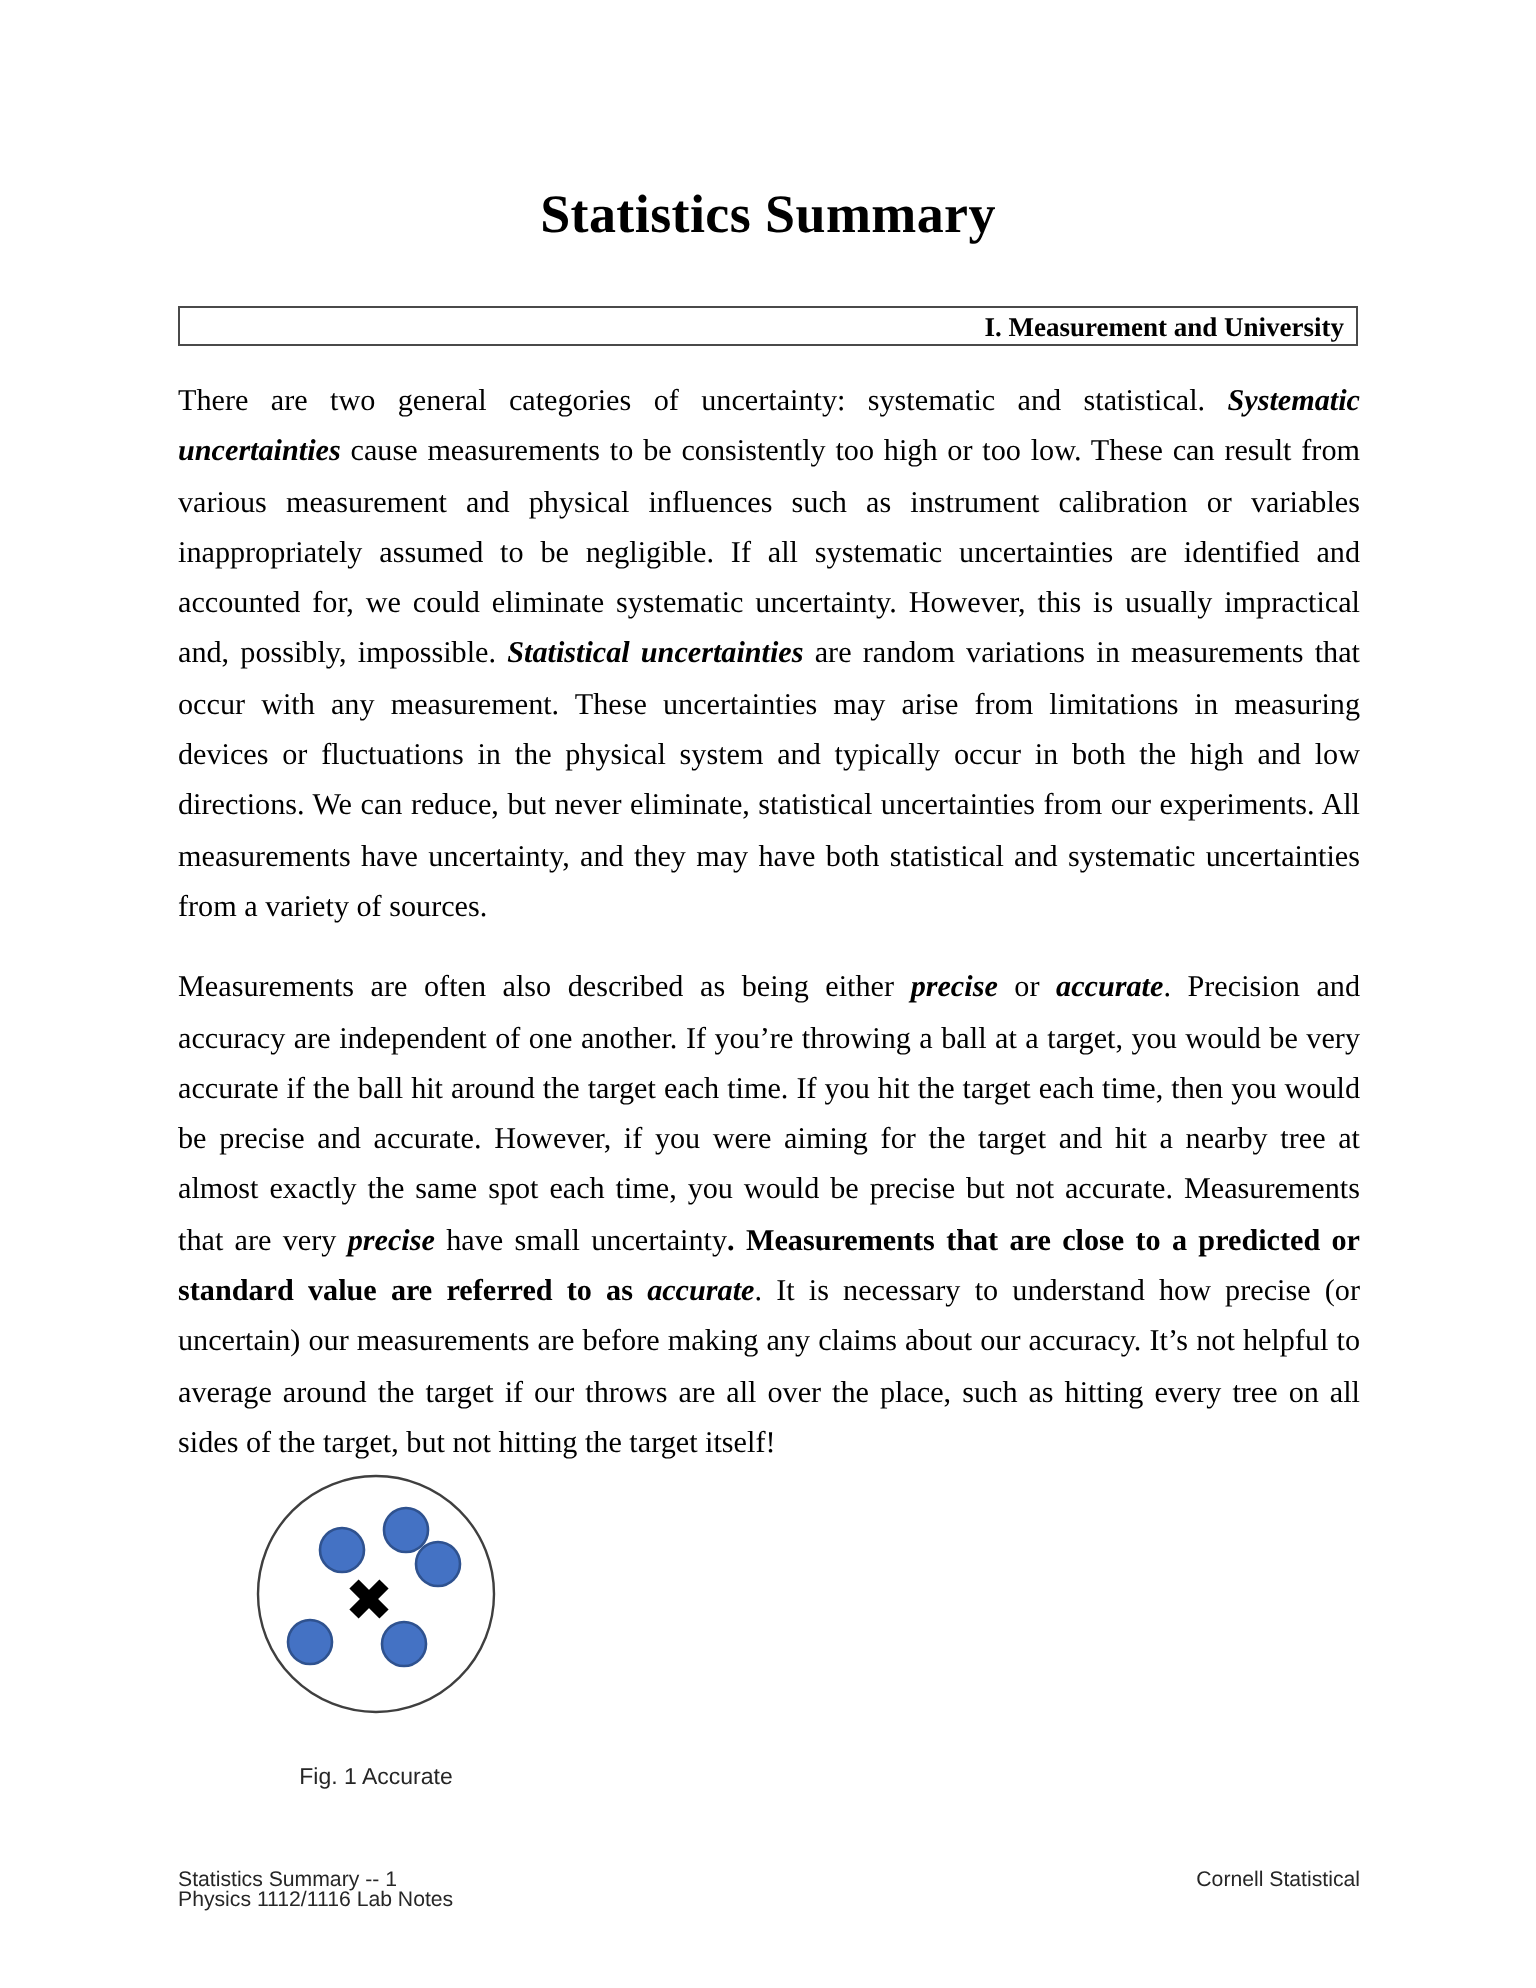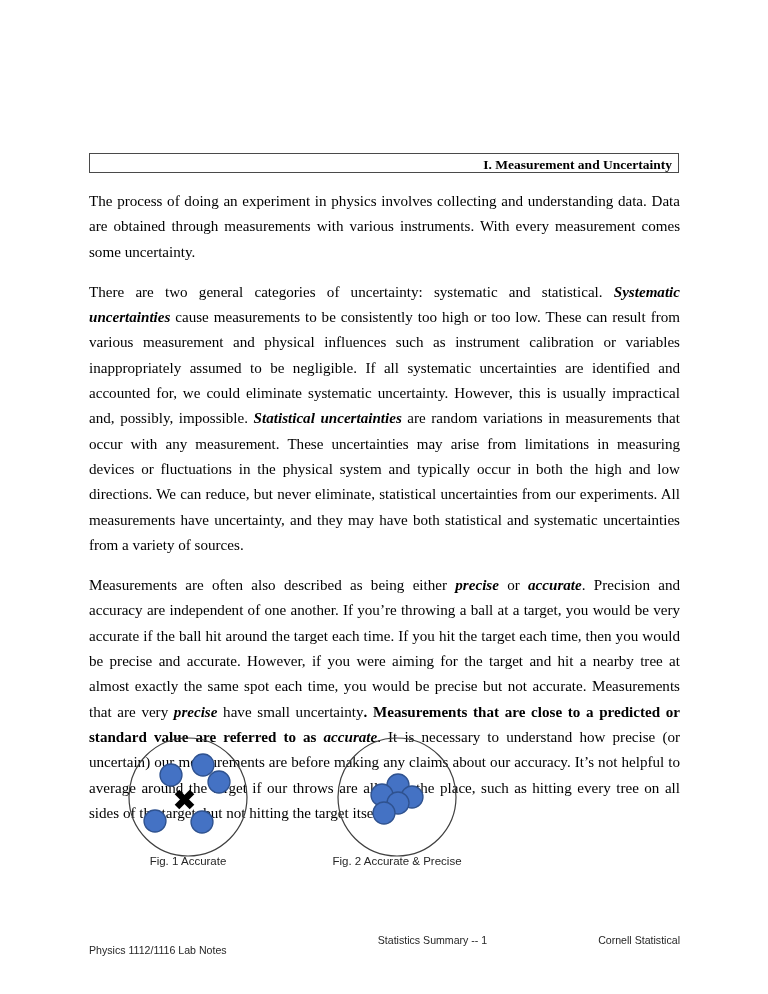--- a/index.html
+++ b/index.html
@@ -81,58 +81,58 @@
     top: 0;
     width: 170px;
     height: 160px;
   }
   .fig-1 { left: 14px; }
   .fig-2 { left: 223px; }
   .fig-3 { left: 420px; }
   .fig svg { display: block; }
   .fig-caption {
     position: absolute;
-    top: 120px;
+    top: 148px;
     left: 0;
     width: 170px;
     text-align: center;
     font-family: "Liberation Sans", "DejaVu Sans", sans-serif;
     font-size: 11.5px;
     color: #262626;
   }
 
   .footer {
     position: absolute;
     left: 89px;
     top: 934px;
     width: 591px;
     height: 16px;
     font-family: "Liberation Sans", "DejaVu Sans", sans-serif;
     font-size: 10.6px;
     color: #262626;
   }
   .footer .f-left { position: absolute; left: 0; top: 10px; }
   .footer .f-center {
-    position: absolute; left: 0; top: 0; width: 591px; text-align: center; margin-left: 48px;
+    position: absolute; left: 0; top: 0; width: 591px; 
   }
   .footer .f-right { position: absolute; right: 0; top: 0; }
 </style>
 </head>
 <body>
 
 <div class="page">
 
+  <div class="doc-title">Statistics Summary</div>
 
   <div class="section-bar">
-    <span class="section-title">I. Measurement and Uncertainty</span>
+    <span class="section-title">I. Measurement and University</span>
   </div>
 
   <div class="body-col">
 
-    <p class="para"><span>The process of doing an experiment in physics involves collecting and understanding data. Data are obtained through measurements with various instruments. With every measurement comes some uncertainty.</span></p>
 
     <p class="para"><span>There are two general categories of uncertainty: systematic and statistical. </span><span class="bi">Systematic uncertainties</span><span> cause measurements to be consistently too high or too low. These can result from various measurement and physical influences such as instrument calibration or variables inappropriately assumed to be negligible. If all systematic uncertainties are identified and accounted for, we could eliminate systematic uncertainty. However, this is usually impractical and, possibly, impossible. </span><span class="bi">Statistical uncertainties</span><span> are random variations in measurements that occur with any measurement. These uncertainties may arise from limitations in measuring devices or fluctuations in the physical system and typically occur in both the high and low directions. We can reduce, but never eliminate, statistical uncertainties from our experiments. All measurements have uncertainty, and they may have both statistical and systematic uncertainties from a variety of sources.</span></p>
 
     <p class="para"><span>Measurements are often also described as being either </span><span class="bi">precise</span><span> or </span><span class="bi">accurate</span><span>. Precision and accuracy are independent of one another. If you’re throwing a ball at a target, you would be very accurate if the ball hit around the target each time. If you hit the target each time, then you would be precise and accurate. However, if you were aiming for the target and hit a nearby tree at almost exactly the same spot each time, you would be precise but not accurate. Measurements that are very </span><span class="bi">precise</span><span> have small uncertainty</span><span style="font-weight:bold">. Measurements that are close to a predicted or standard value are referred to as </span><span class="bi">accurate</span><span>. It is necessary to understand how precise (or uncertain) our measurements are before making any claims about our accuracy. It’s not helpful to average around the target if our throws are all over the place, such as hitting every tree on all sides of the target, but not hitting the target itself!</span></p>
 
   </div>
 
   <div class="figures">
 
     <div class="fig fig-1">
@@ -146,37 +146,20 @@
           <circle cx="68" cy="40" r="11" fill="#4472C4" stroke="#2F528F" stroke-width="1.3"></circle>
           <circle cx="100" cy="30" r="11" fill="#4472C4" stroke="#2F528F" stroke-width="1.3"></circle>
           <circle cx="116" cy="47" r="11" fill="#4472C4" stroke="#2F528F" stroke-width="1.3"></circle>
           <circle cx="52" cy="86" r="11" fill="#4472C4" stroke="#2F528F" stroke-width="1.3"></circle>
           <circle cx="99" cy="87" r="11" fill="#4472C4" stroke="#2F528F" stroke-width="1.3"></circle>
         </g>
       </svg>
       <div class="fig-caption">Fig. 1 Accurate</div>
     </div>
 
-    <div class="fig fig-2">
-      <svg width="170" height="130" viewBox="0 0 170 130">
-        <circle cx="85" cy="62" r="59" fill="none" stroke="#3f3f3f" stroke-width="1.2"></circle>
-        <g stroke="#000000" stroke-width="4" stroke-linecap="butt">
-          <line x1="85" y1="65" x2="94" y2="74"></line>
-          <line x1="94" y1="65" x2="85" y2="74"></line>
-        </g>
-        <g>
-          <circle cx="86" cy="50" r="11" fill="#4472C4" stroke="#2F528F" stroke-width="1.3"></circle>
-          <circle cx="70" cy="60" r="11" fill="#4472C4" stroke="#2F528F" stroke-width="1.3"></circle>
-          <circle cx="100" cy="62" r="11" fill="#4472C4" stroke="#2F528F" stroke-width="1.3"></circle>
-          <circle cx="86" cy="68" r="11" fill="#4472C4" stroke="#2F528F" stroke-width="1.3"></circle>
-          <circle cx="72" cy="78" r="11" fill="#4472C4" stroke="#2F528F" stroke-width="1.3"></circle>
-        </g>
-      </svg>
-      <div class="fig-caption">Fig. 2 Accurate &amp; Precise</div>
-    </div>
 
 
   </div>
 
   <div class="footer">
     <span class="f-left">Physics 1112/1116 Lab Notes</span>
     <span class="f-center">Statistics Summary -- 1</span>
     <span class="f-right">Cornell Statistical</span>
   </div>
 

